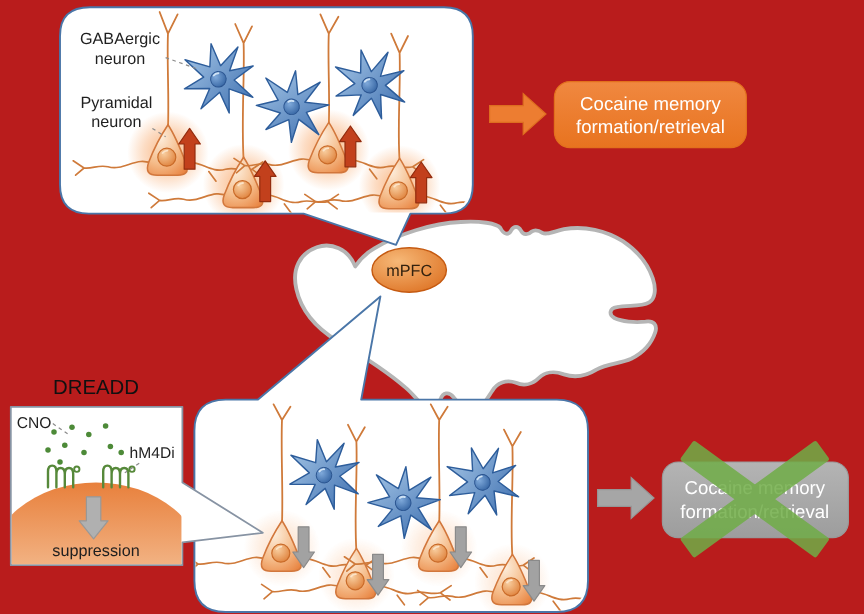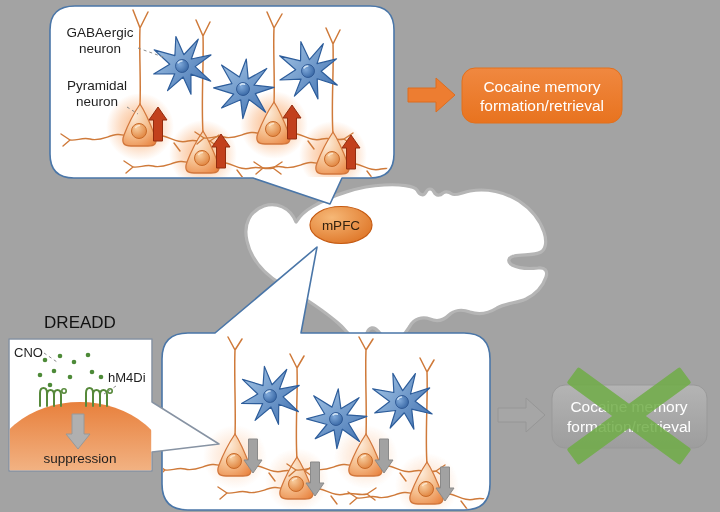--- a/index.html
+++ b/index.html
@@ -1,16 +1,16 @@
 <!DOCTYPE html>
 <html><head>
 <meta charset="utf-8">
 <style>
   html,body{margin:0;padding:0;background:#ffffff;}
-  .stage{position:relative;width:720px;height:512px;background:#a3a3a3;overflow:hidden;
+  .stage{position:relative;width:720px;height:512px;background:#b91c1c;overflow:hidden;
          font-family:"Liberation Sans", sans-serif;}
   svg{display:block;}
   text{font-family:"Liberation Sans", sans-serif;}
   .lbl{font-size:13.5px;fill:#1f1f1f;}
   .boxtxt{font-size:15.5px;fill:#ffffff;}
   .mpfctxt{font-size:13.5px;fill:#33220f;}
   .dreadtitle{font-size:17px;fill:#111111;}
   .smalllbl{font-size:13px;fill:#1f1f1f;}
 </style>
 </head>

